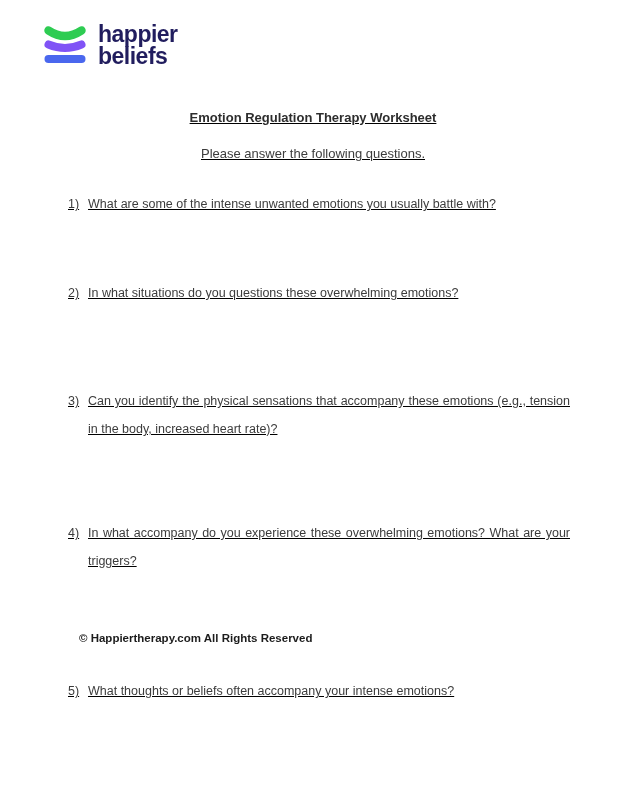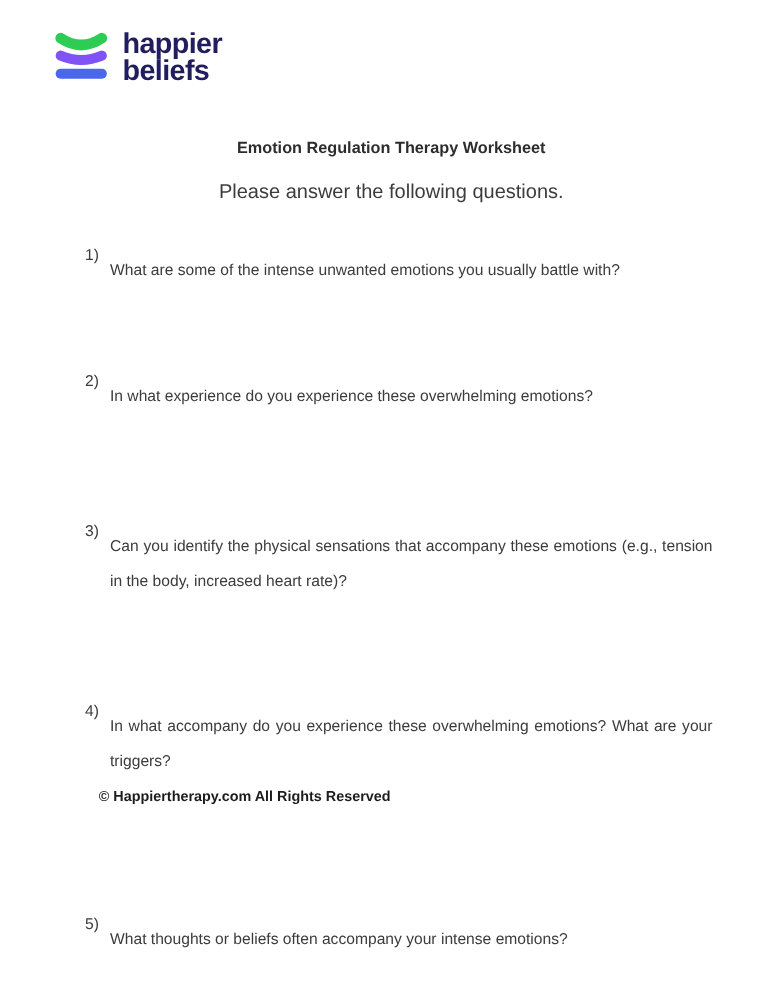--- a/index.html
+++ b/index.html
@@ -30,31 +30,32 @@
   .logo-wordmark {
     font-weight: 800;
     font-size: 23px;
     line-height: 22px;
     letter-spacing: -0.5px;
     color: #211d5e;
   }
   
   .main {
     padding-top: 110px;
+    text-decoration: underline;
   }
   .title {
     text-align: center;
     font-size: 13px;
     font-weight: bold;
     line-height: 16px;
     color: #2d2d2d;
   }
   .subtitle {
     text-align: center;
-    font-size: 16px;
+    font-size: 13px;
     font-weight: normal;
     line-height: 16px;
     color: #3c3c3c;
     margin-top: 20px;
   }
   .questions {
     margin-top: 28px;
     padding-left: 68px;
     padding-right: 56px;
     color: #3c3c3c;
@@ -65,21 +66,20 @@
     align-items: flex-start;
     line-height: 28px;
   }
   .q-number {
     flex: 0 0 20px;
     width: 20px;
   }
   .q-text {
     flex: 1 1 auto;
     text-align: justify;
-    margin-top: 12px;
   }
   .q1 { margin-bottom: 61px; }
   .q2 { margin-bottom: 80px; }
   .q3 { margin-bottom: 76px; }
   .q4 { margin-bottom: 102px; }
   .q5 { margin-bottom: 0; }
   
   .footer {
     position: absolute;
     left: 48px;
@@ -112,21 +112,21 @@
     <div class="title">Emotion Regulation Therapy Worksheet</div>
     <div class="subtitle">Please answer the following questions.</div>
 
     <div class="questions">
       <div class="question q1">
         <span class="q-number">1)</span>
         <div class="q-text">What are some of the intense unwanted emotions you usually battle with?</div>
       </div>
       <div class="question q2">
         <span class="q-number">2)</span>
-        <div class="q-text">In what experience do you experience these overwhelming emotions?</div>
+        <div class="q-text">In what situations do you questions these overwhelming emotions?</div>
       </div>
       <div class="question q3">
         <span class="q-number">3)</span>
         <div class="q-text">Can you identify the physical sensations that accompany these emotions (e.g., tension in the body, increased heart rate)?</div>
       </div>
       <div class="question q4">
         <span class="q-number">4)</span>
         <div class="q-text">In what accompany do you experience these overwhelming emotions? What are your triggers?</div>
       </div>
       <div class="question q5">

